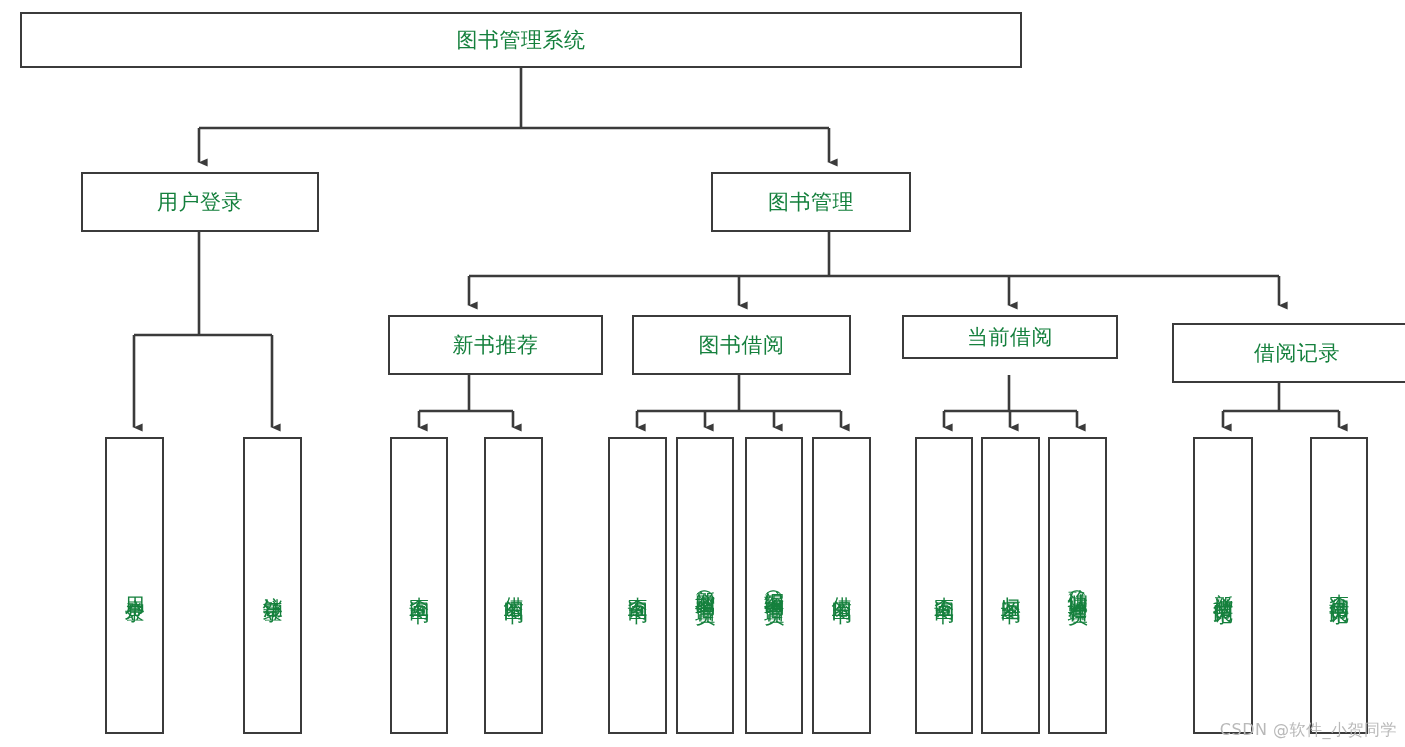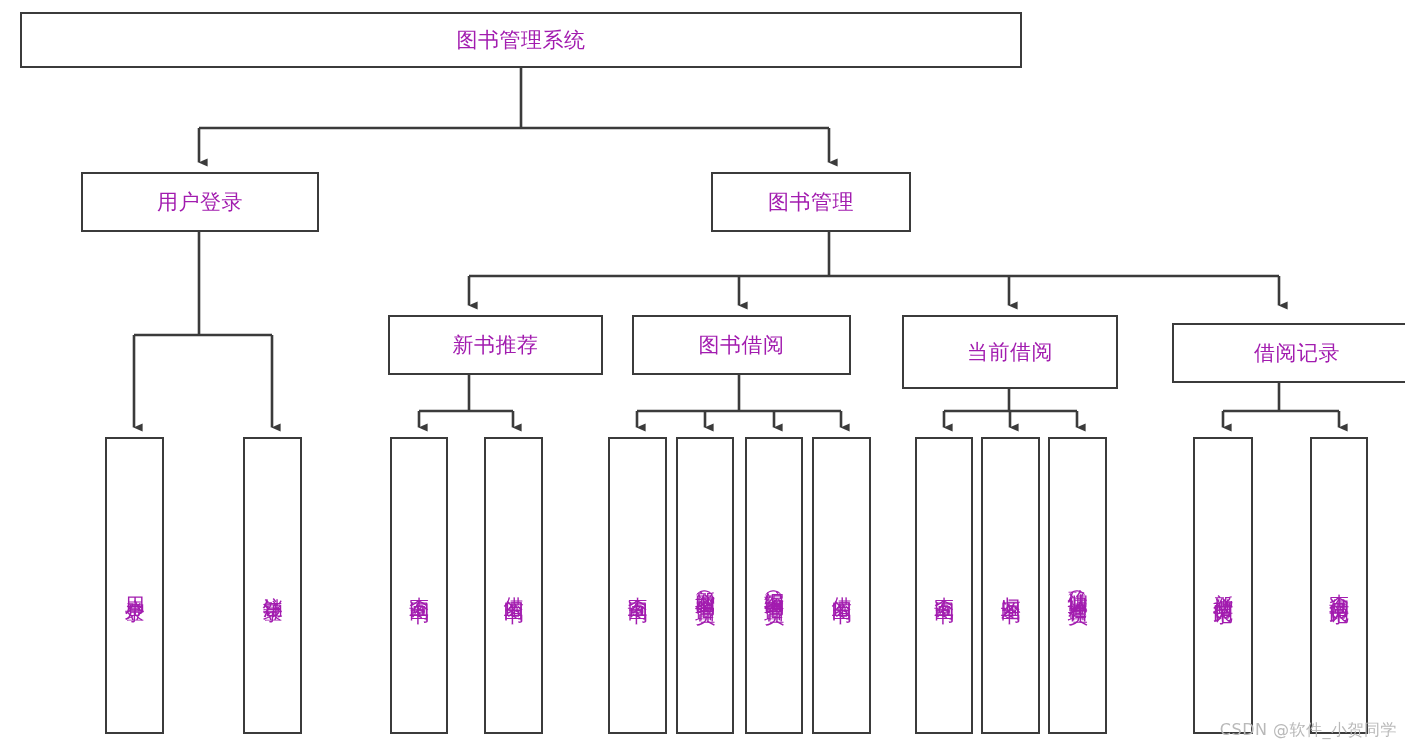--- a/index.html
+++ b/index.html
@@ -35,21 +35,21 @@
     align-items: center;
     justify-content: center;
     color: #2b2b2b;
     z-index: 2;
   }
   .node-label {
     font-size: 21px;
     line-height: 1.18;
     letter-spacing: 0.5px;
     white-space: nowrap;
-    color: #a21caf;
+    color: #15803d;
   }
   .node.horizontal .node-label {
     writing-mode: horizontal-tb;
   }
   .node.vertical {
     padding: 6px 0;
   }
   .node.vertical .node-label {
     writing-mode: vertical-rl;
     text-orientation: upright;
@@ -127,21 +127,21 @@
       </div>
       <div class="node horizontal" style="left: 711px; top: 172px; width: 200px; height: 60px;">
         <span class="node-label">图书管理</span>
       </div>
       <div class="node horizontal" style="left: 362px; top: 315px; width: 215px; height: 60px; margin-left: 26px;">
         <span class="node-label">新书推荐</span>
       </div>
       <div class="node horizontal" style="left: 632px; top: 315px; width: 219px; height: 60px;">
         <span class="node-label">图书借阅</span>
       </div>
-      <div class="node horizontal" style="left: 902px; top: 315px; width: 216px; height: 74px;">
+      <div class="node horizontal" style="left: 902px; top: 315px; width: 216px; height: 44px;">
         <span class="node-label">当前借阅</span>
       </div>
       <div class="node horizontal" style="left: 1172px; top: 315px; width: 250px; height: 60px; margin-top: 8px;">
         <span class="node-label">借阅记录</span>
       </div>
       <div class="node vertical" style="left: 105px; top: 437px; width: 59px; height: 297px;">
         <span class="node-label">用户登录</span>
       </div>
       <div class="node vertical" style="left: 243px; top: 437px; width: 59px; height: 297px;">
         <span class="node-label">注销登录</span>

